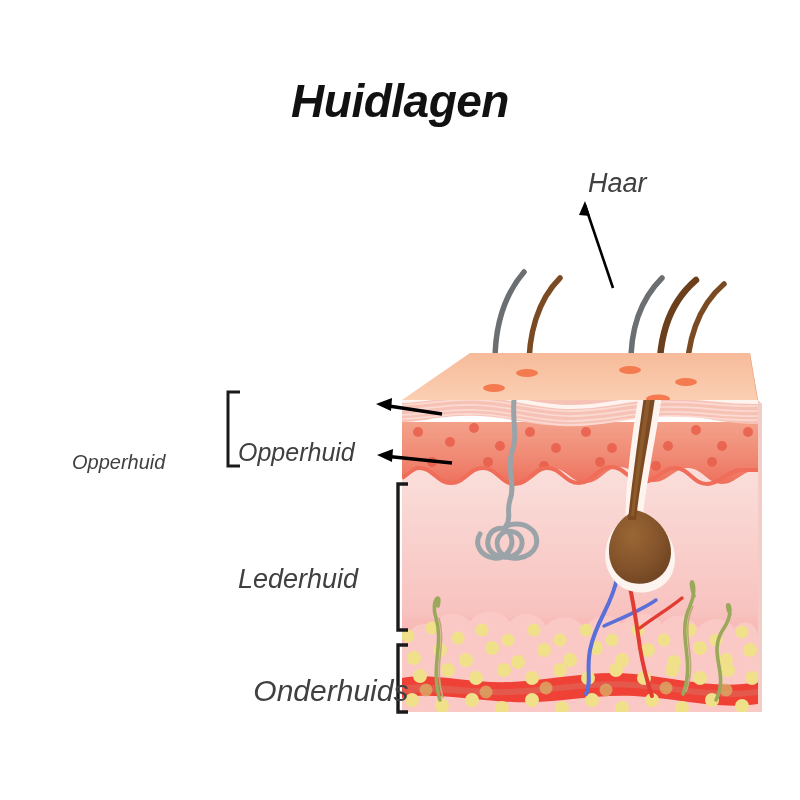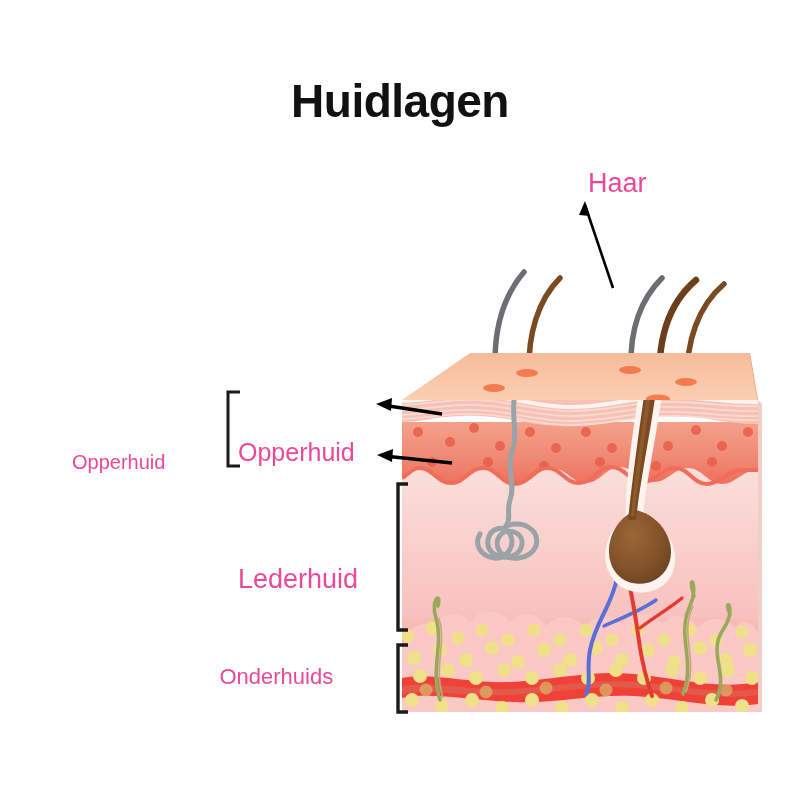--- a/index.html
+++ b/index.html
@@ -1,32 +1,32 @@
 <!DOCTYPE html>
 <html><head>
 <meta charset="utf-8">
 <style>
   html,body{margin:0;padding:0;}
   body{
     width:800px;height:800px;background:#ffffff;
     font-family:"Liberation Sans",sans-serif;
     overflow:hidden;position:relative;
   }
-  #stage{position:absolute;inset:0;width:800px;height:800px;}
+  #stage{position:absolute;inset:0;width:800px;height:800px;font-style:italic;}
   #diagram-title{
     position:absolute;left:0;top:74px;width:800px;text-align:center;
     font-size:46px;font-weight:bold;color:#111111;letter-spacing:-0.5px;
   }
-  .lbl{position:absolute;color:#ec4899;font-size:25px;white-space:pre;}
+  .lbl{position:absolute;color:#404040;font-size:25px;white-space:pre;}
   #label-haar{left:588px;top:168px;font-size:27px;}
   #label-opperhuid{left:72px;top:414px;font-size:20px;margin-top:37px;}
   #label-hoornlaag{left:238px;top:390px;font-size:25px;}
   #label-kiemlaag{left:238px;top:438px;font-size:25px;}
   #label-lederhuid{left:238px;top:536px;font-size:27px;margin-top:28px;}
-  #label-onderhuids{left:195px;top:638px;font-size:22px;line-height:1.18;text-align:center;}
+  #label-onderhuids{left:220px;top:638px;font-size:30px;line-height:1.18;text-align:center;}
   svg{position:absolute;left:0;top:0;}
 </style>
 </head>
 <body>
 
 <div id="stage">
 
   <div id="diagram-title">Huidlagen</div>
 
   <svg width="800" height="800" viewBox="0 0 800 800">

